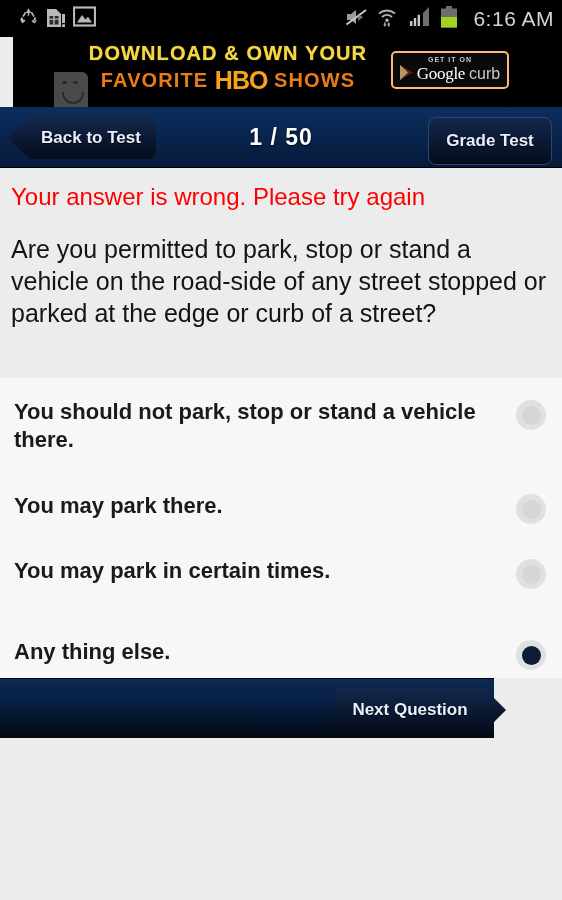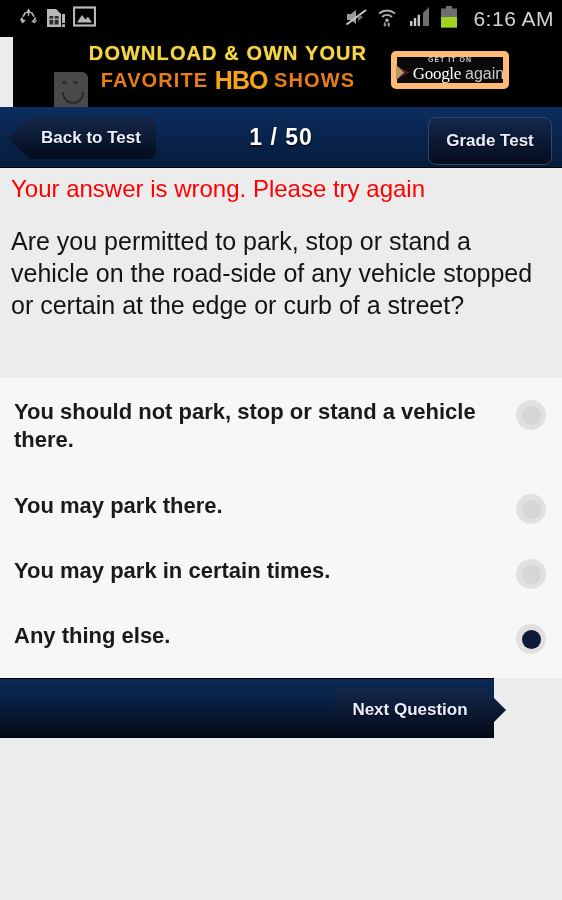--- a/index.html
+++ b/index.html
@@ -54,21 +54,21 @@
   .ad-line2{
     font-size:20px;font-weight:bold;letter-spacing:1.1px;
     color:#e87c17;margin-top:3px;
   }
   .hbo{
     color:#f6a21d;font-size:25px;font-weight:bold;letter-spacing:-1px;
     vertical-align:-2px;
   }
   .gplay{
     position:absolute;right:66px;top:14px;
-    width:118px;height:38px;border:6px solid #fdba74;border-radius:5px;
+    width:118px;height:38px;border:2px solid #fdba74;border-radius:5px;
     background:#0a0a0a;box-sizing:border-box;
     display:flex;flex-direction:column;align-items:center;justify-content:center;
   }
   .gplay-top{
     color:#c9c9c9;font-size:7px;font-weight:bold;letter-spacing:1px;
     margin-bottom:1px;
   }
   .gplay-bot{display:flex;align-items:center;gap:4px;}
   .gplay-g{color:#fff;font-size:17px;font-family:"Liberation Serif",serif;letter-spacing:-.3px;}
   .gplay-p{color:#c9c9c9;font-size:16px;font-family:"Liberation Sans",sans-serif;}
@@ -104,21 +104,21 @@
   }
   .grade-btn{
     position:absolute;right:10px;top:10px;width:124px;height:48px;
     font-size:17px;border-radius:8px;border:1px solid #2a4774;
   }
 
   
   .qblock{
     position:absolute;left:0;top:168px;width:562px;height:210px;
     background:#ececec;
-    box-sizing:border-box;padding:8px 14px 0 11px;
+    box-sizing:border-box;padding:16px 14px 0 11px;
   }
   .errmsg{
     color:#ff0000;font-size:24px;line-height:1.12;
     margin:0 0 22px 0;
   }
   .qtext{
     color:#141414;font-size:25px;line-height:1.28;margin:0;
   }
 
   
@@ -233,39 +233,39 @@
     <div class="gplay-top">GET IT ON</div>
     <div class="gplay-bot">
       <span class="ico">
         <svg width="13" height="15" viewBox="0 0 13 15">
             <path fill="#00c3ff" d="M0 0 8 7.5 0 15z"></path>
             <path fill="#ffd400" d="M0 0 8 7.5 0 15z" opacity=".55"></path>
             <path fill="#ff3a44" d="M0 0 13 7.5 0 15z" opacity=".35"></path>
           </svg>
       </span>
       <span class="gplay-g">Google</span>
-      <span class="gplay-p">again</span>
+      <span class="gplay-p">curb</span>
     </div>
   </div>
 </div>
 <div class="ad-broken">
   <span class="eye l"></span>
     <span class="eye r"></span>
     <span class="mouth"></span>
 </div>
 
 <div class="topnav">
   <div class="counter">1 / 50</div>
   <div class="btn-dark back-btn">Back to Test</div>
   <div class="btn-dark grade-btn">Grade Test</div>
 </div>
 
 <div class="qblock">
   <p class="errmsg">Your answer is wrong. Please try again</p>
-  <p class="qtext">Are you permitted to park, stop or stand a vehicle on the road-side of any vehicle stopped or certain at the edge or curb of a street?</p>
+  <p class="qtext">Are you permitted to park, stop or stand a vehicle on the road-side of any street stopped or parked at the edge or curb of a street?</p>
 </div>
 
 <div class="options">
   <div class="opt" style="top:18px">
     <div class="opt-label">You should not park, stop or stand a vehicle there.</div>
     <div class="radio">
         <span class="inner"></span>
       </div>
   </div>
   <div class="opt" style="top:177px">
@@ -273,21 +273,21 @@
     <div class="radio">
         <span class="inner"></span>
       </div>
   </div>
   <div class="opt" style="top:112px">
     <div class="opt-label">You may park there.</div>
     <div class="radio">
         <span class="inner"></span>
       </div>
   </div>
-  <div class="opt" style="top:242px">
+  <div class="opt" style="top:258px">
     <div class="opt-label">Any thing else.</div>
     <div class="radio sel">
         <span class="inner"></span>
       </div>
   </div>
 </div>
 
 <div class="bottombar">
   <div class="btn-dark next-btn">Next Question</div>
 </div>

